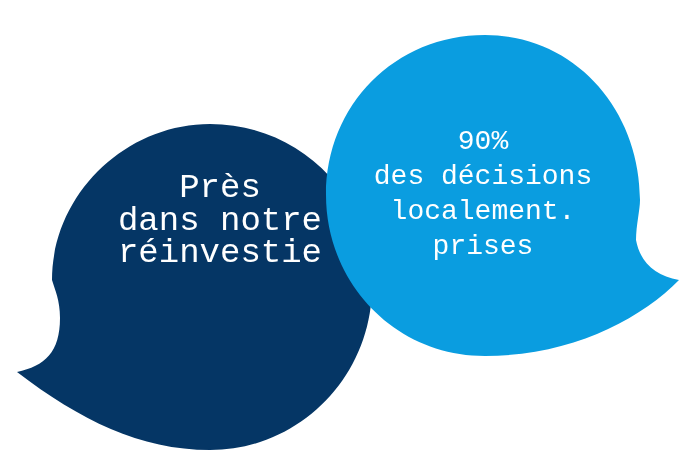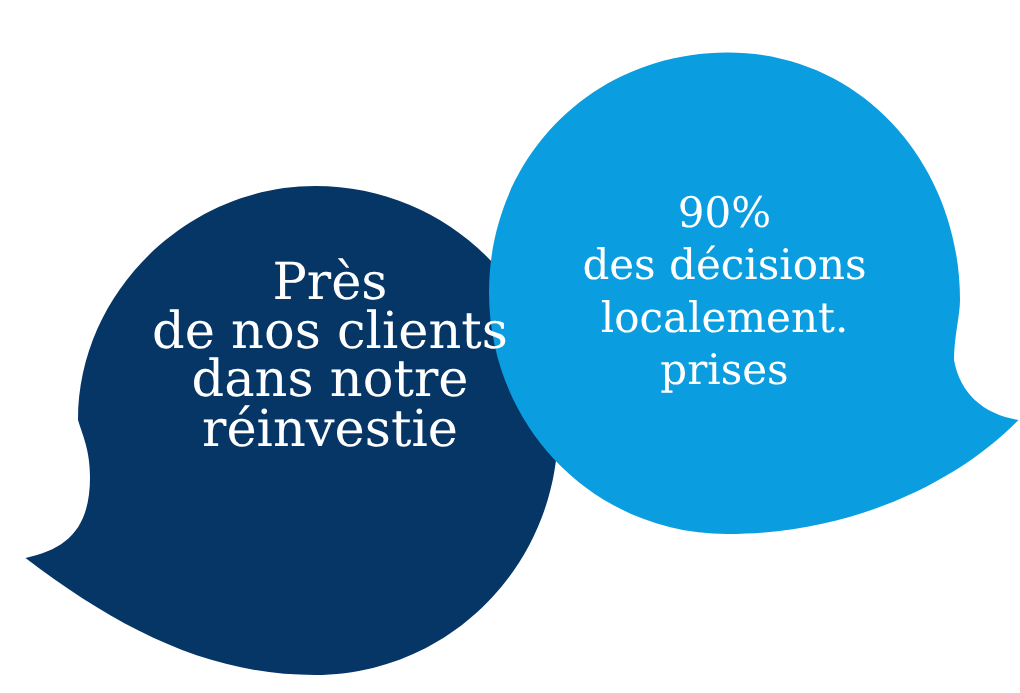--- a/index.html
+++ b/index.html
@@ -6,21 +6,21 @@
     body { width: 680px; height: 462px; position: relative; overflow: hidden; }
     .canvas { position: absolute; left: 0; top: 0; width: 680px; height: 462px; }
     .canvas svg { position: absolute; left: 0; top: 0; }
     .bubble-text {
       position: absolute;
       color: #ffffff;
       font-family: "DejaVu Serif", "Liberation Serif", serif;
       text-align: center;
       white-space: nowrap;
     }
-    .bubble-text .line { display: block; }
+    .bubble-text .line { display: block; font-family: Liberation Mono, monospace; }
     .dark-text {
       left: 60px; width: 320px; top: 172px;
       font-size: 34px; line-height: 32.5px;
     }
     .light-text {
       left: 323px; width: 320px; top: 124px;
       font-size: 28px; line-height: 35px;
     }
   </style>
 </head>
@@ -41,21 +41,20 @@
          C 575 35 640 110 640 200
          C 640 210 636 225 636 240
          C 640 262 655 276 679 280
          C 640 320 570 356 485 356
          C 395 356 326 283 326 195
          C 326 105 395 35 485 35 Z"></path>
   </svg>
 
   <div class="bubble-text dark-text">
     <span class="line">Près</span>
-    <span class="line">de nos clients</span>
     <span class="line">dans notre</span>
     <span class="line">réinvestie</span>
   </div>
 
   <div class="bubble-text light-text">
     <span class="line">90%</span>
     <span class="line">des décisions</span>
     <span class="line">localement.</span>
     <span class="line">prises</span>
   </div>

